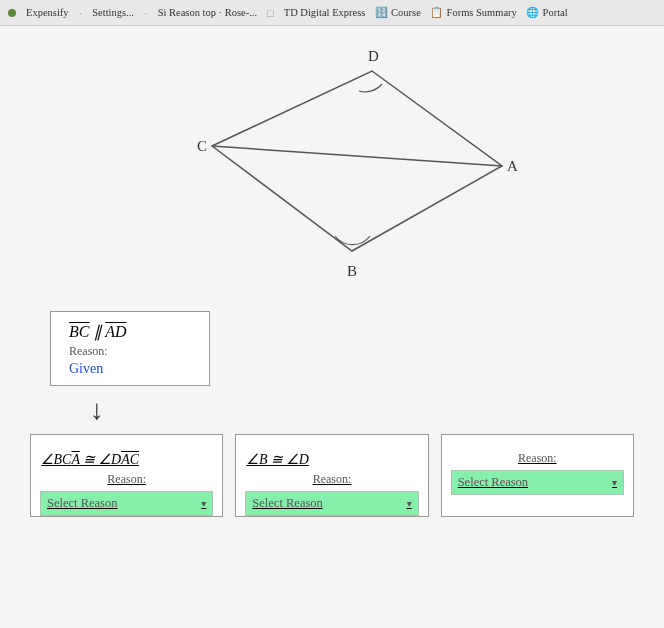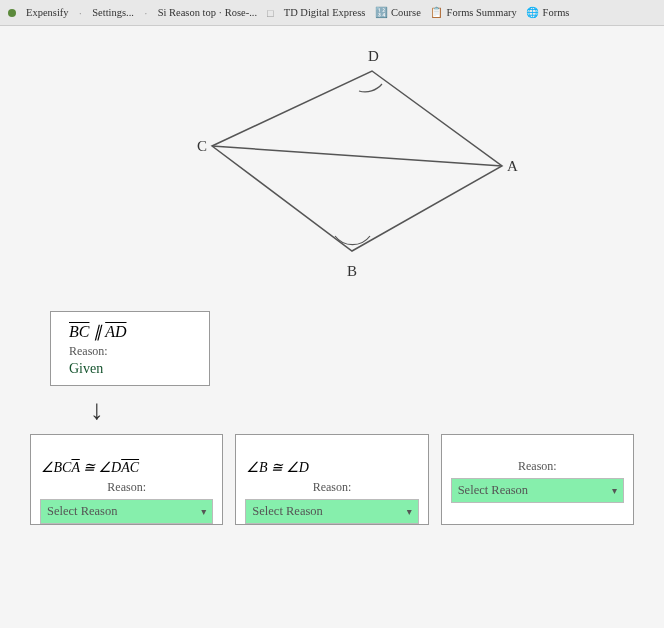--- a/index.html
+++ b/index.html
@@ -74,42 +74,43 @@
       min-width: 160px;
       margin-left: 20px;
     }
     .given-box .reason-label {
       font-size: 12px;
       color: #555;
       margin-bottom: 2px;
     }
     .given-box .reason-value {
       font-size: 14px;
-      color: #14532d;
+      color: #1d4ed8;
     }
 
     .arrow-down {
       font-size: 28px;
       color: #333;
       margin: 10px 0 10px 60px;
       line-height: 1;
     }
 
     .conclusion-row {
       display: flex;
       gap: 12px;
       width: 100%;
     }
 
     .conclusion-box {
       border: 1.5px solid #999;
       background: white;
-      padding: 24px 10px 0 10px;
+      padding: 16px 10px 0 10px;
       flex: 1;
       min-width: 0;
+      text-decoration: underline;
     }
     .conclusion-box .statement {
       font-size: 14px;
       font-style: italic;
       margin-bottom: 4px;
       white-space: nowrap;
     }
     .conclusion-box .reason-label {
       font-size: 12px;
       color: #555;
@@ -146,21 +147,21 @@
   <span class="browser-bar-dot"></span>
   <span class="browser-bar-item">Expensify</span>
   <span class="browser-bar-sep">·</span>
   <span class="browser-bar-item">Settings...</span>
   <span class="browser-bar-sep">·</span>
   <span class="browser-bar-item">Si Reason top · Rose-...</span>
   <span class="browser-bar-sep">□</span>
   <span class="browser-bar-item">TD Digital Express</span>
   <span class="browser-bar-item">🔢 Course</span>
   <span class="browser-bar-item">📋 Forms Summary</span>
-  <span class="browser-bar-item">🌐 Forms</span>
+  <span class="browser-bar-item">🌐 Portal</span>
 </div>
 
 <div class="content">
 
   <div class="diagram-area">
     <svg class="diagram" width="420" height="260" viewBox="0 0 420 260">
 
       <polygon points="90,110 250,35 380,130 230,215" fill="none" stroke="#555" stroke-width="1.5"></polygon>
 
       <line x1="380" y1="130" x2="90" y2="110" stroke="#555" stroke-width="1.5"></line>

